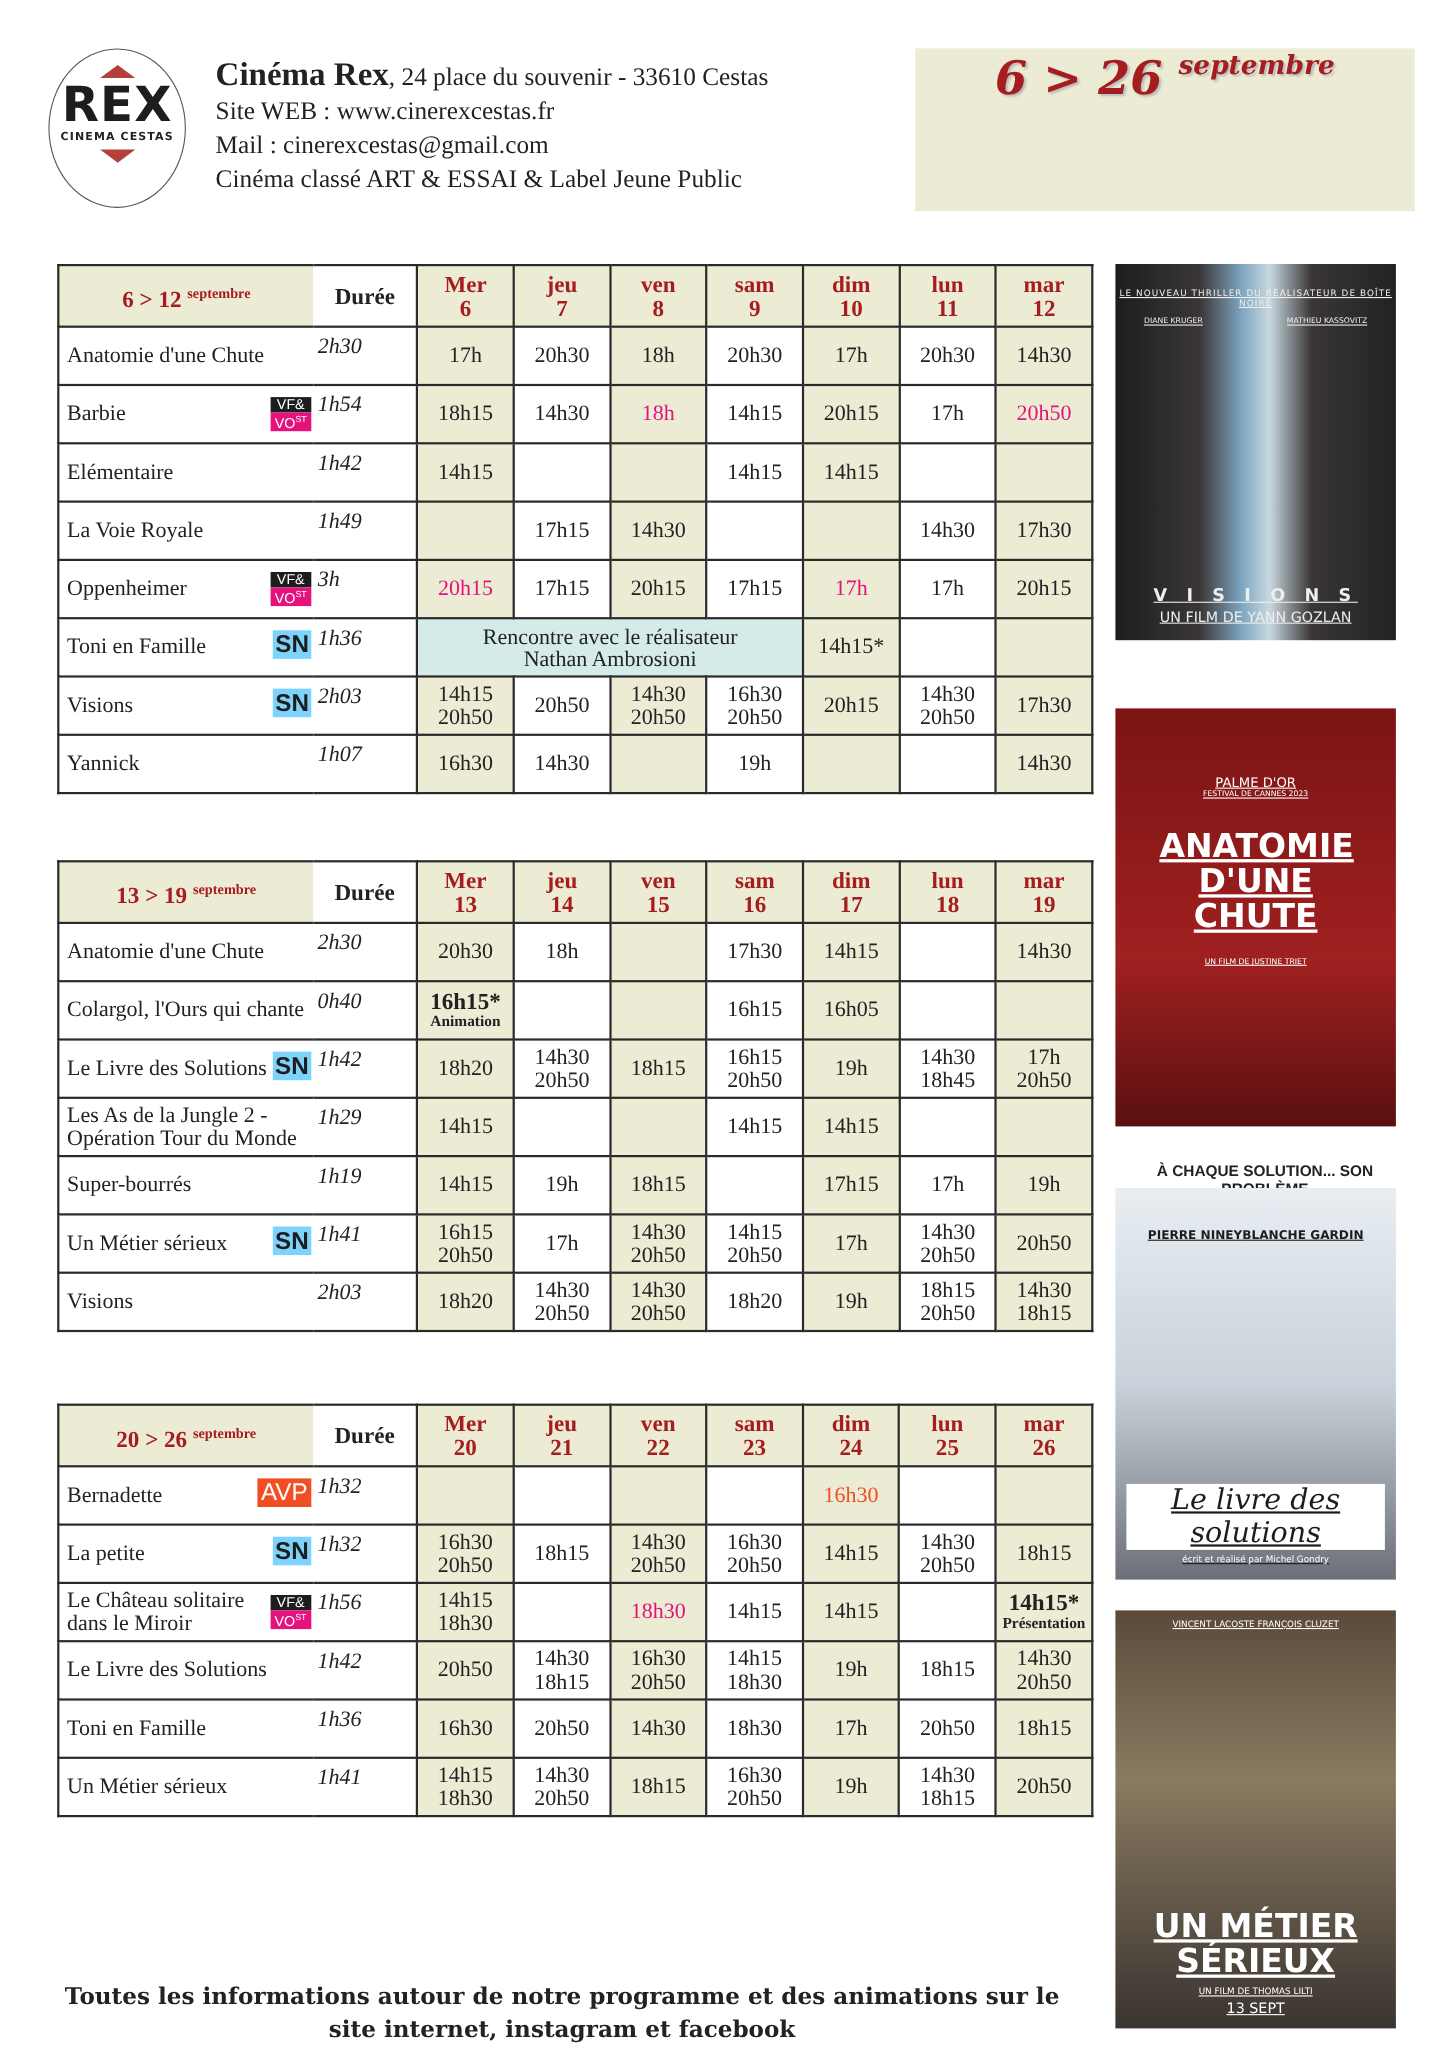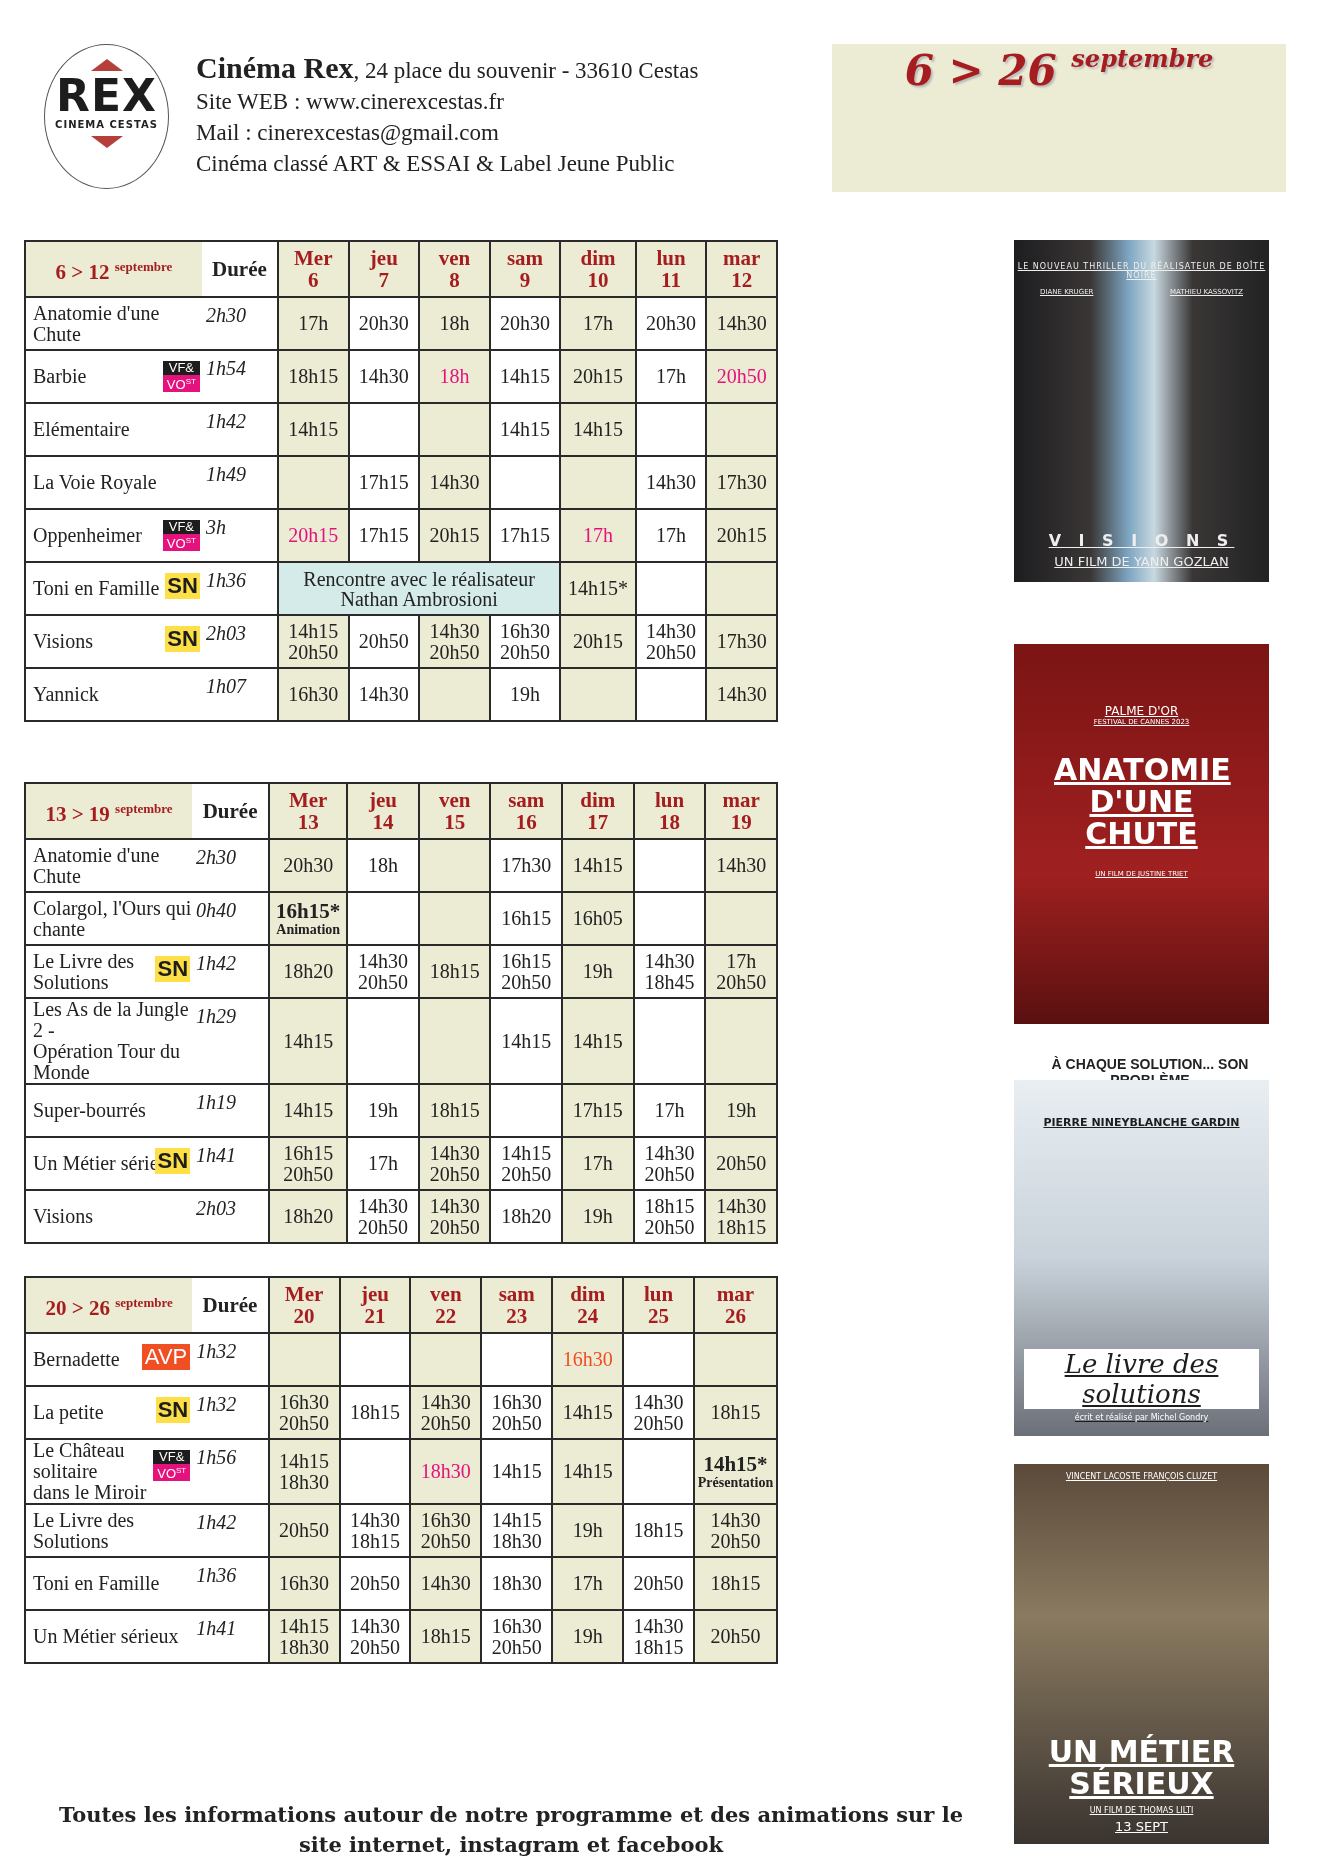--- a/index.html
+++ b/index.html
@@ -8,40 +8,40 @@
   .logo .crown { width: 0; height: 0; margin: 14px auto 2px; border-left: 16px solid transparent; border-right: 16px solid transparent; border-bottom: 12px solid #b5403b; }
   .logo .rex { font-family: "DejaVu Sans", sans-serif; font-size: 44px; letter-spacing: 1px; font-weight: bold; color: #1d1d1d; line-height: 46px; }
   .logo .sub { font-family: "DejaVu Sans", sans-serif; font-size: 10px; font-weight: bold; letter-spacing: 1px; color: #222; }
   .logo .crown2 { width: 0; height: 0; margin: 6px auto 0; border-left: 16px solid transparent; border-right: 16px solid transparent; border-top: 12px solid #b5403b; }
   .header-info { position: absolute; left: 196px; top: 52px; font-family: "Liberation Serif", serif; font-size: 23px; color: #222; line-height: 31px; }
   .header-info .name { font-size: 30px; font-weight: bold; }
   .prog-box { position: absolute; left: 832px; top: 44px; width: 454px; height: 148px; background: #ecebd4; text-align: center; color: #a51d1f; }
   .prog-box .t1 { font-family: "DejaVu Serif", serif; font-weight: bold; font-size: 36px; margin-top: 20px; letter-spacing: 1px; text-shadow: 2px 2px 2px #bbb; }
   .prog-box .t2 { font-family: "DejaVu Serif", serif; font-weight: bold; font-style: italic; font-size: 42px; text-shadow: 2px 2px 2px #bbb; }
   .prog-box .t2 sup { font-size: 24px; vertical-align: 18px; }
-  table.week { position: absolute; left: 24px; width: 754px; border-collapse: collapse; font-family: "Liberation Serif", serif; }
+  table.week { position: absolute; left: 52px; width: 942px; border-collapse: collapse; font-family: "Liberation Serif", serif; }
   table.week td, table.week th { border: 2.5px solid #2a2a2a; height: 53px; text-align: center; font-size: 20px; font-weight: normal; }
   table.week th { background: #ecebd4; color: #a51d1f; font-weight: bold; font-size: 21px; line-height: 22px; height: 56px; }
   th.range { width: 233px; border-right: none !important; font-size: 22px; }
   th.range sup { font-size: 13px; }
   th.duree { width: 95px; background: #fff !important; color: #222 !important; border-left: none !important; font-size: 22px; }
   th.day, td.cell { width: 88px; }
   td.film { text-align: left !important; padding-left: 7px; border-right: none !important; font-size: 21px; line-height: 21px; position: relative; }
   td.dur { border-left: none !important; vertical-align: top; padding-top: 6px; font-size: 17px; font-weight: bold; font-style: italic; text-align: left !important; padding-left: 4px; position: relative; }
   td.cell { line-height: 21px; }
   .alt { background: #ecebd4; }
   .pink { color: #e5127d; }
   .orange { color: #f04e23; }
   .bold { font-weight: bold; }
   .small-note { font-size: 14px; font-weight: bold; display: block; line-height: 15px; }
   .badge { position: absolute; right: 2px; top: 10px; }
   .badge-vf { display: inline-block; width: 37px; font-family: "Liberation Sans", sans-serif; font-size: 13px; line-height: 14px; text-align: center; border-radius: 12px; }
   .badge-vf .top { background: #1d1d1d; color: #fff; display: block; }
   .badge-vf .bot { background: #e5127d; color: #fff; display: block; }
-  .badge-sn { display: inline-block; background: #fde047; color: #1d1d1d; font-family: "Liberation Sans", sans-serif; font-weight: bold; font-size: 22px; padding: 0 2px; line-height: 26px; }
+  .badge-sn { display: inline-block; background: #7dd3fc; color: #1d1d1d; font-family: "Liberation Sans", sans-serif; font-weight: bold; font-size: 22px; padding: 0 2px; line-height: 26px; }
   .badge-avp { display: inline-block; background: #f04e23; color: #fff; font-family: "Liberation Sans", sans-serif; font-size: 22px; padding: 0 3px; line-height: 26px; }
   td.event { background: #d4ebe9; font-weight: bold; font-size: 20px; line-height: 20px; }
   .poster { position: absolute; left: 1014px; width: 255px; text-decoration: underline; }
   .poster-visions { top: 240px; height: 342px; background: linear-gradient(90deg,#1d1d1f 0%,#3a3636 30%,#7ea6c2 45%,#c8d8e0 55%,#3a3636 70%,#222 100%); color: #eee; font-family: "DejaVu Sans", sans-serif; text-align: center; }
   .poster-anatomie { top: 644px; height: 380px; background: linear-gradient(180deg,#7b1414 0%,#a02020 60%,#5a1010 100%); color: #fff; text-align: center; font-family: "DejaVu Sans", sans-serif; }
   .poster-livre { top: 1080px; height: 356px; background: linear-gradient(180deg,#e8eef2 0%,#c9d2da 50%,#6b6f78 100%); color: #1d1d1d; text-align: center; font-family: "DejaVu Sans", sans-serif; }
   .poster-metier { top: 1464px; height: 380px; background: linear-gradient(180deg,#5b4a3a 0%,#8a7a60 40%,#3a3430 100%); color: #fff; text-align: center; font-family: "DejaVu Sans", sans-serif; }
   .footer { position: absolute; left: 40px; top: 1800px; width: 942px; text-align: center; font-family: "DejaVu Serif", serif; font-weight: bold; font-size: 21px; line-height: 30px; color: #222; }
 </style>
 </head>

